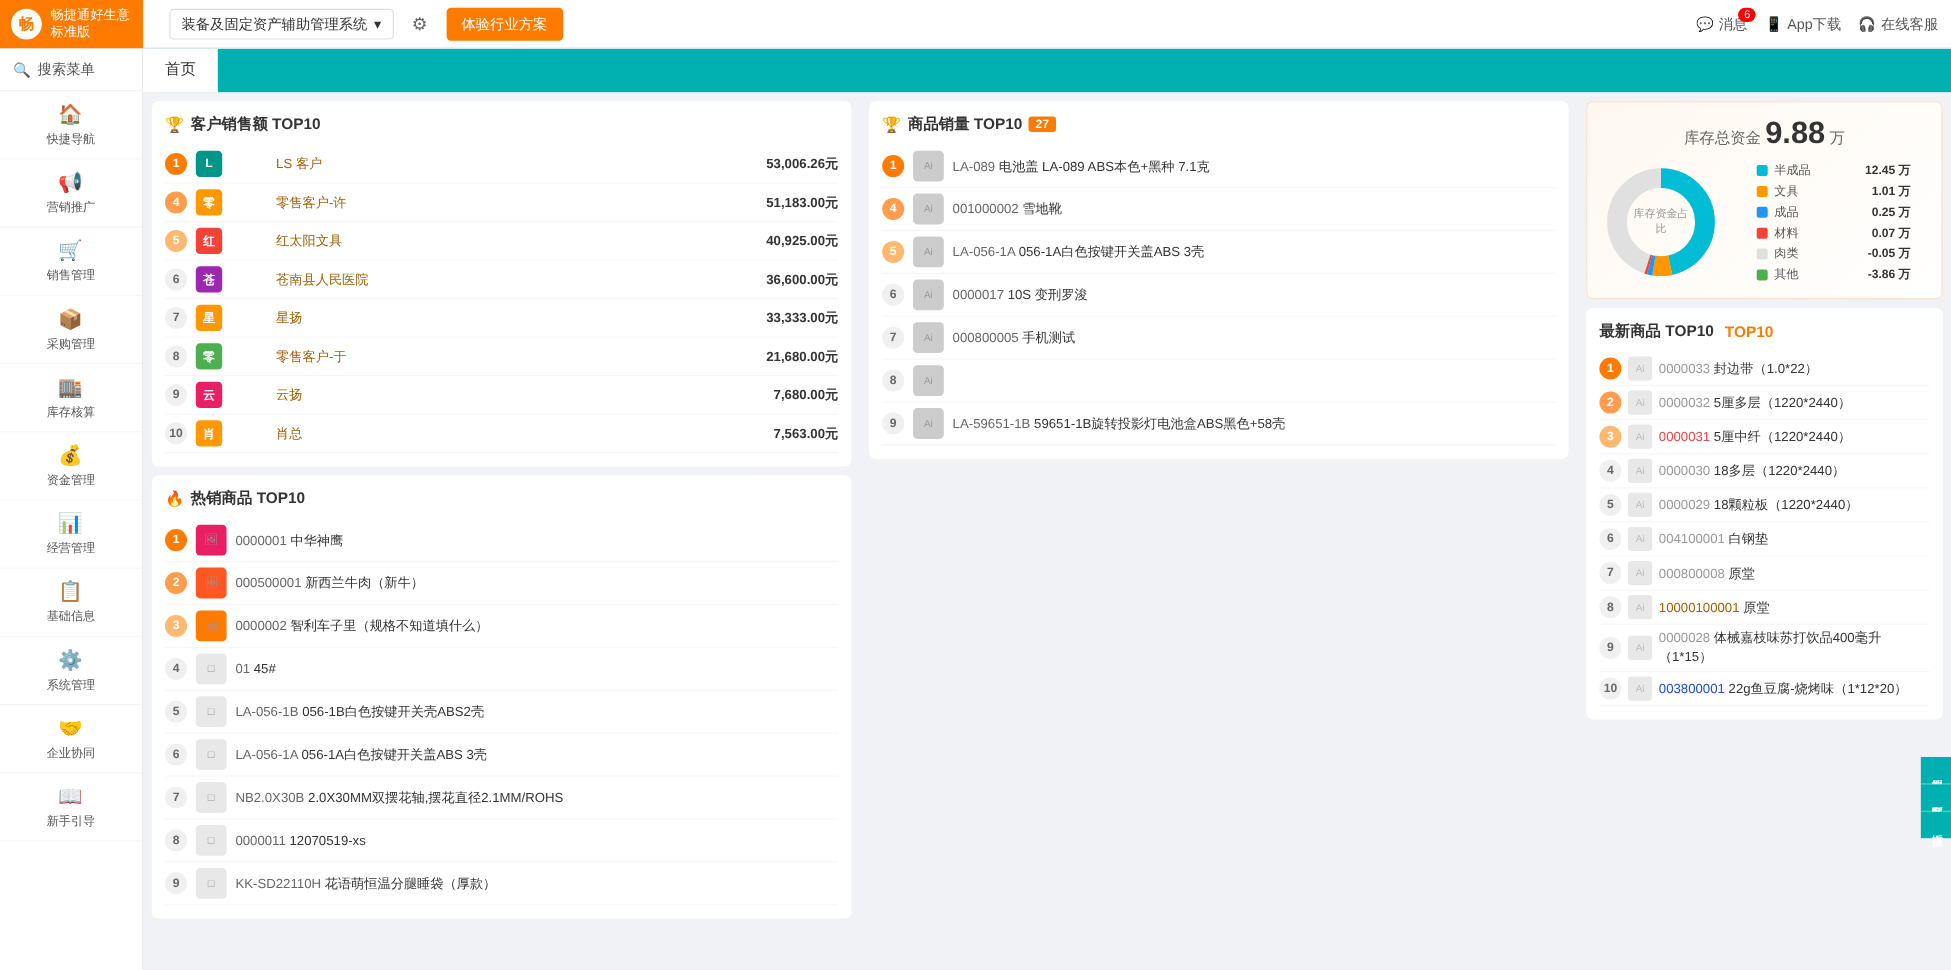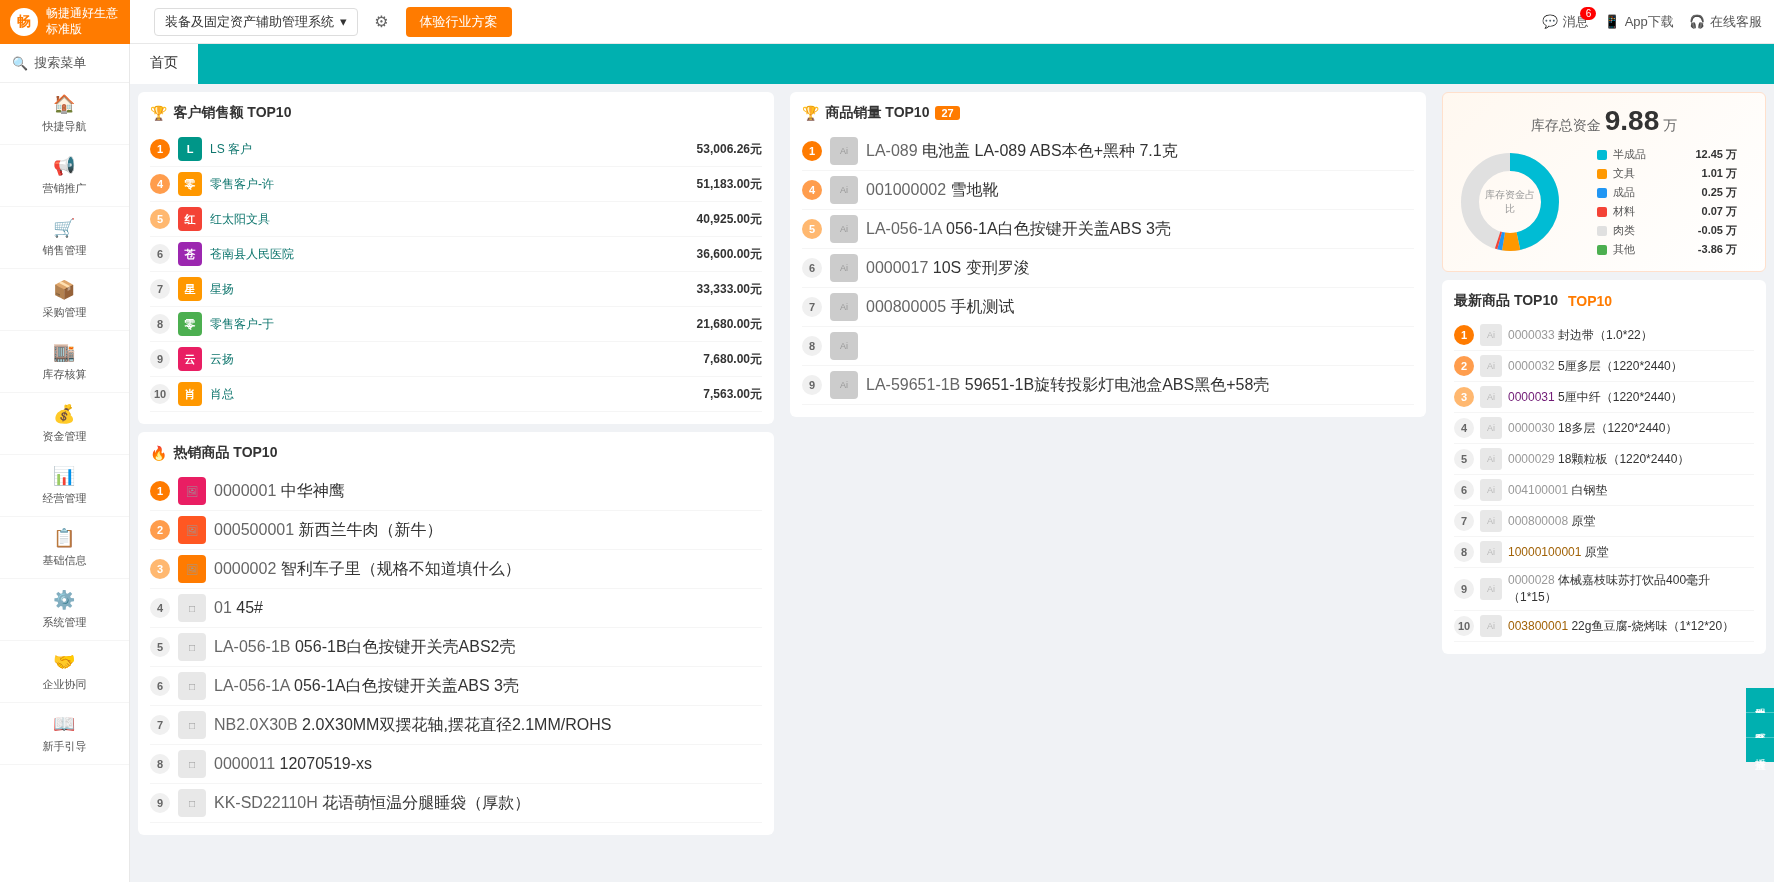--- a/index.html
+++ b/index.html
@@ -141,36 +141,36 @@
     .rank-1 { background: #ff7b00; color: #fff; }
     .rank-2 { background: #ff9d4d; color: #fff; }
     .rank-3 { background: #ffb870; color: #fff; }
     .rank-other { background: #f0f0f0; color: #666; }
 
     .avatar-small {
       width: 24px; height: 24px; border-radius: 4px;
       display: flex; align-items: center; justify-content: center;
       font-size: 11px; font-weight: bold; color: #fff; flex-shrink: 0;
     }
-    .rank-name { flex: 1; color: #0f766e; font-size: 12px; }
+    .rank-name { flex: 1; color: #a16207; font-size: 12px; margin-left: 41px; }
     .rank-amount { color: #333; font-size: 12px; font-weight: bold; }
 
     
     .product-item {
       display: flex; align-items: center; padding: 5px 0;
       border-bottom: 1px solid #f5f5f5; gap: 8px;
     }
     .product-thumb {
       width: 28px; height: 28px; border-radius: 4px;
       background: #e8e8e8; flex-shrink: 0;
       display: flex; align-items: center; justify-content: center;
       font-size: 10px; color: #999;
     }
     .product-thumb.colored { background: #ff7b00; }
-    .product-info { flex: 1; font-size: 16px; color: #333; }
+    .product-info { flex: 1; font-size: 12px; color: #333; }
     .product-code { color: #666; }
 
     
     .inventory-card {
       background: linear-gradient(135deg, #fff8f0, #fff);
       border-radius: 6px; padding: 12px; border: 1px solid #ffe0cc;
     }
     .inventory-total {
       text-align: center; font-size: 14px; color: #666; margin-bottom: 8px;
     }
@@ -601,21 +601,21 @@
               <div class="sp-thumb">Ai</div>
               <div class="sp-info">
                 <span style="color:#999;">0000032</span>
                 <span>5厘多层（1220*2440）</span>
               </div>
             </div>
             <div class="small-product-row">
               <div class="rank-num rank-3">3</div>
               <div class="sp-thumb">Ai</div>
               <div class="sp-info">
-                <span style="color:#701a75;">0000031</span>
+                <span style="color:#ef4444;">0000031</span>
                 <span>5厘中纤（1220*2440）</span>
               </div>
             </div>
             <div class="small-product-row">
               <div class="rank-num rank-other">4</div>
               <div class="sp-thumb">Ai</div>
               <div class="sp-info">
                 <span style="color:#999;">0000030</span>
                 <span>18多层（1220*2440）</span>
               </div>
@@ -657,21 +657,21 @@
               <div class="sp-thumb">Ai</div>
               <div class="sp-info">
                 <span style="color:#999;">0000028</span>
                 <span>体械嘉枝味苏打饮品400毫升（1*15）</span>
               </div>
             </div>
             <div class="small-product-row">
               <div class="rank-num rank-other">10</div>
               <div class="sp-thumb">Ai</div>
               <div class="sp-info">
-                <span style="color:#a16207;margin-top:42px;">003800001</span>
+                <span style="color:#1d4ed8;margin-top:42px;">003800001</span>
                 <span>22g鱼豆腐-烧烤味（1*12*20）</span>
               </div>
             </div>
           </div>
         </div>
       </div>
     </div>
   </div>
 </div>
 

